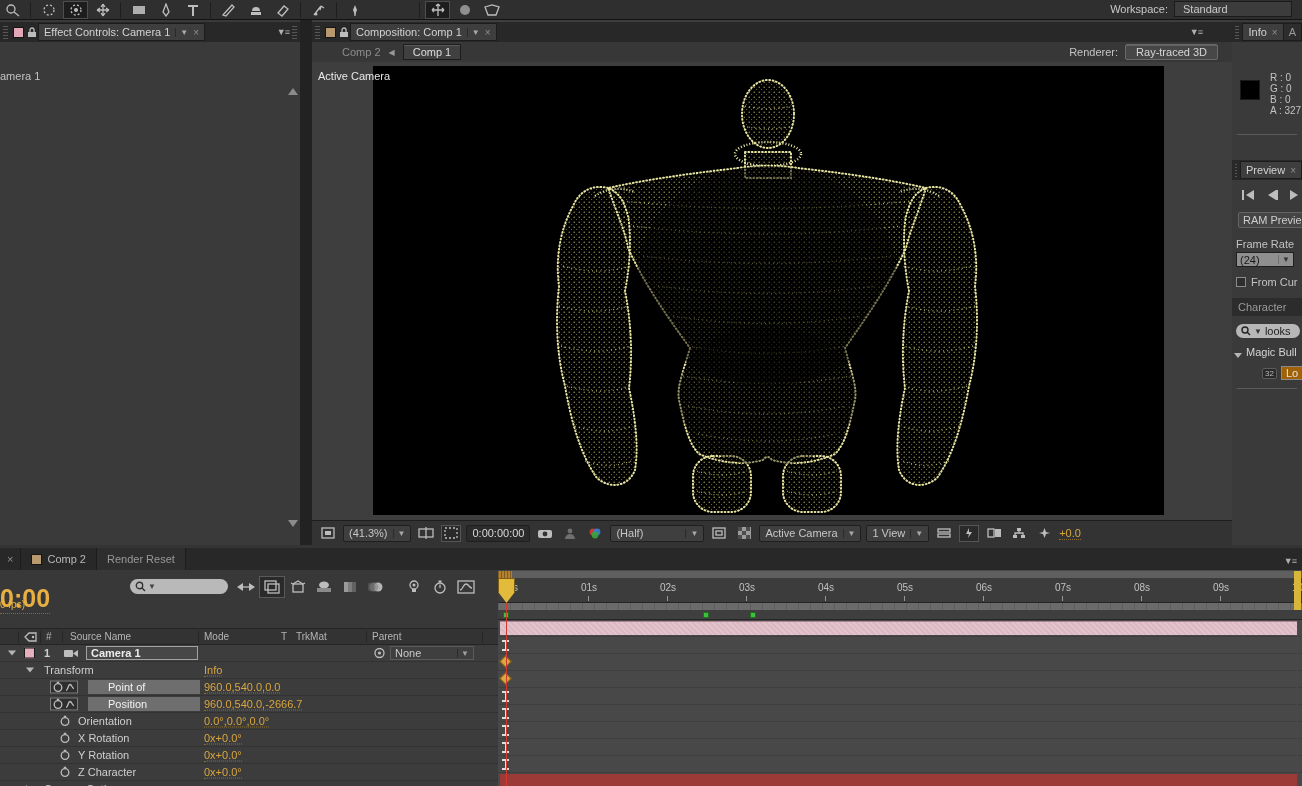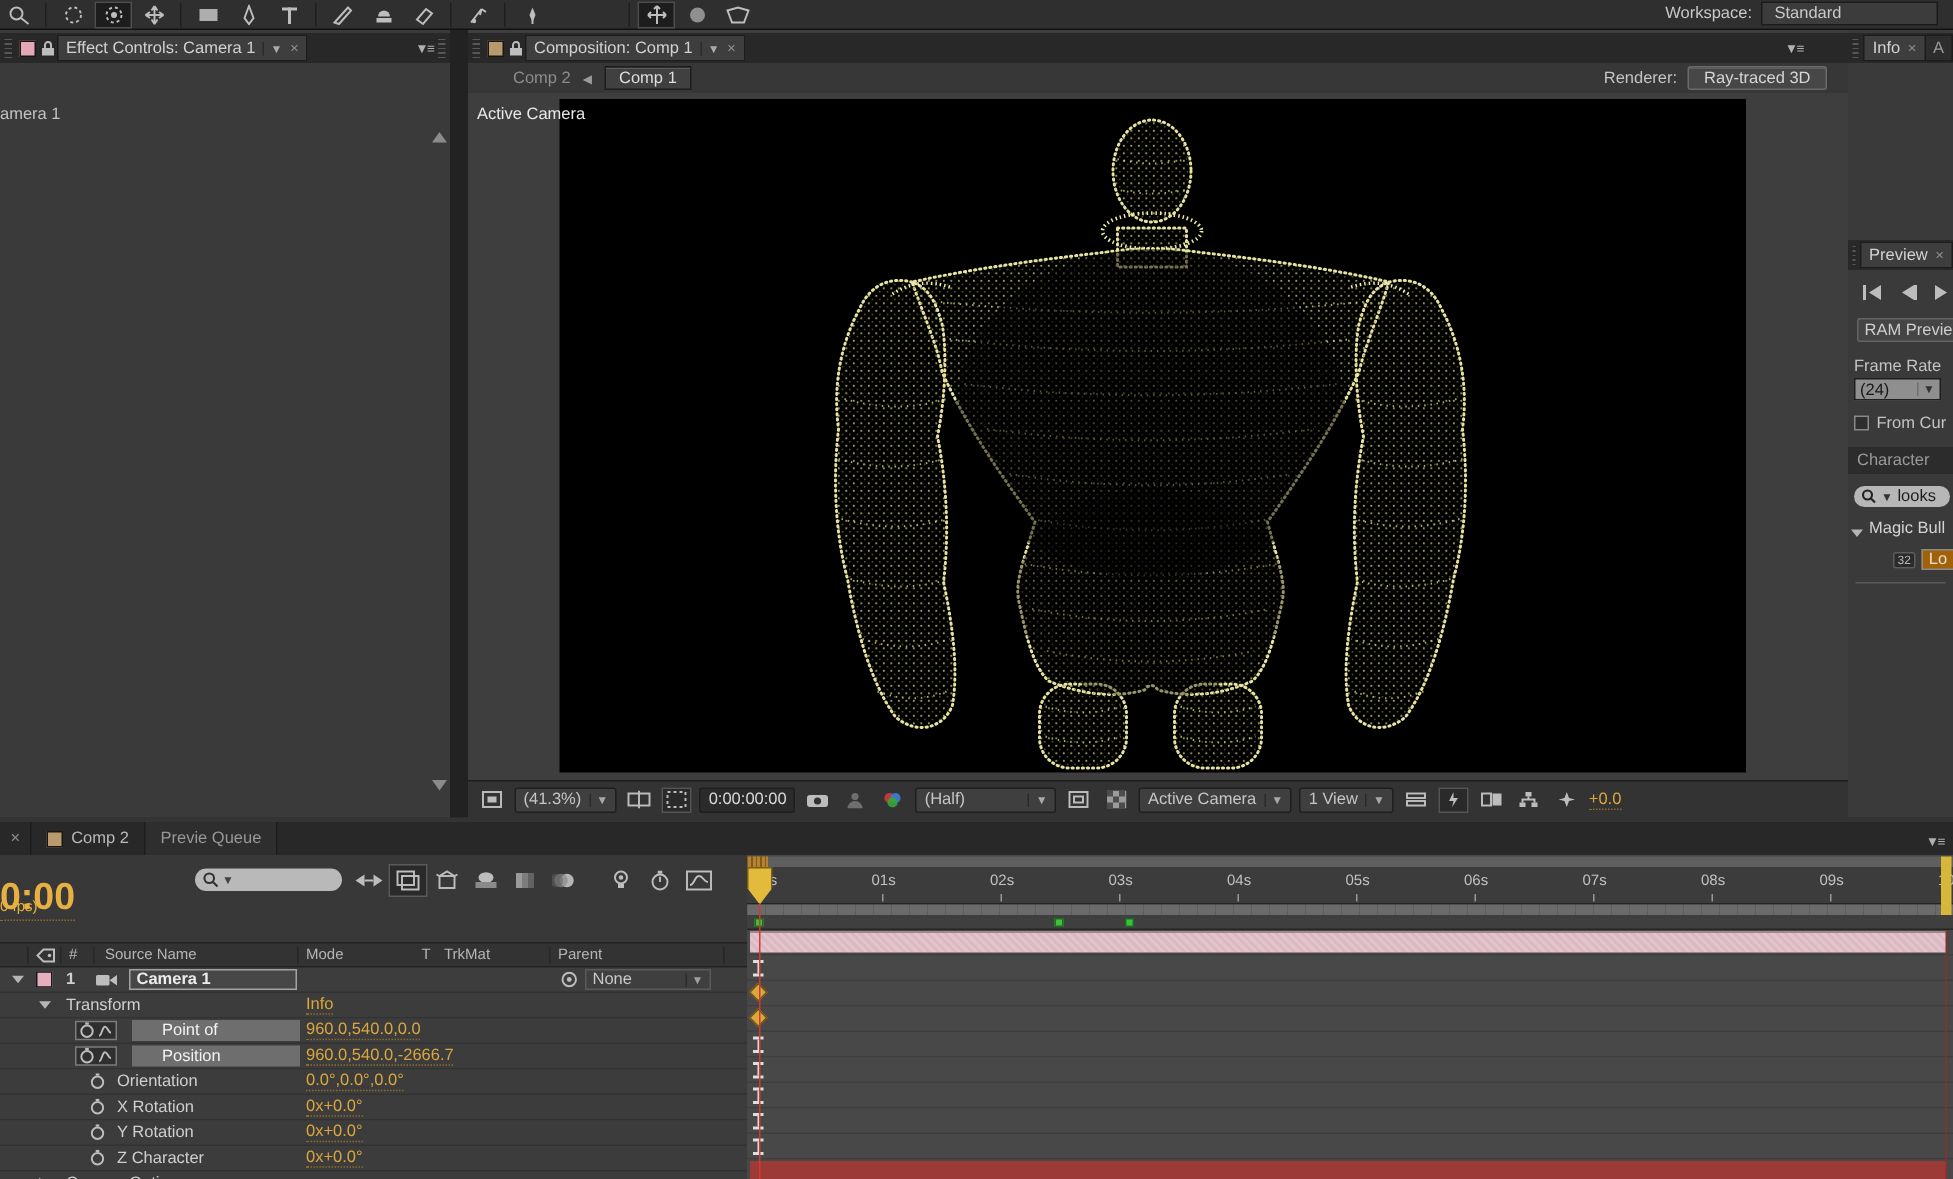--- a/index.html
+++ b/index.html
@@ -473,20 +473,28 @@
   <div class="tabbar" style="top:2px">
     <div class="grip"></div>
     <div class="tab">
       <span>Info</span>
       <span class="cl">×</span>
     </div>
     <div class="tab" style="background:#2d2d2d;border-left:none;color:#9a9a9a">
       <span>A</span>
     </div>
   </div>
+  <div class="panelbody" style="left:0;top:22px;right:0;height:116px">
+    <div id="info-swatch"></div>
+    <span class="info-line" style="top:30px">R : 0</span>
+    <span class="info-line" style="top:41px">G : 0</span>
+    <span class="info-line" style="top:52px">B : 0</span>
+    <span class="info-line" style="top:63px">A : 327</span>
+    <div class="divline" style="top:92px"></div>
+  </div>
 
   <div class="tabbar" style="top:140px">
     <div class="grip"></div>
     <div class="tab">
       <span>Preview</span>
       <span class="cl">×</span>
     </div>
   </div>
   <div class="panelbody" style="left:0;top:162px;right:0;height:112px">
     <div style="position:absolute;left:10px;top:8px;display:flex;gap:4px">
@@ -541,21 +549,21 @@
 <div id="tl">
   <div id="tl-tabs">
     <div class="tl-tab stub">
         <span>×</span>
       </div>
     <div class="tl-tab">
       <span class="swatch" style="background:#b99a6e;margin:0"></span>
       <span>Comp 2</span>
     </div>
     <div class="tl-tab dim">
-      <span>Previe Queue</span>
+      <span>Render Reset</span>
     </div>
     <span class="pmenu" id="tl-pmenu">▼≡</span>
   </div>
 
   <div id="tl-left">
     <span id="time-display">0:00</span>
     <span id="fps">0 fps)</span>
     <div id="tl-search">
       <svg width="11" height="11">
           <circle cx="4.5" cy="4.5" r="3.2" fill="none" stroke="#333" stroke-width="1.4"></circle>

